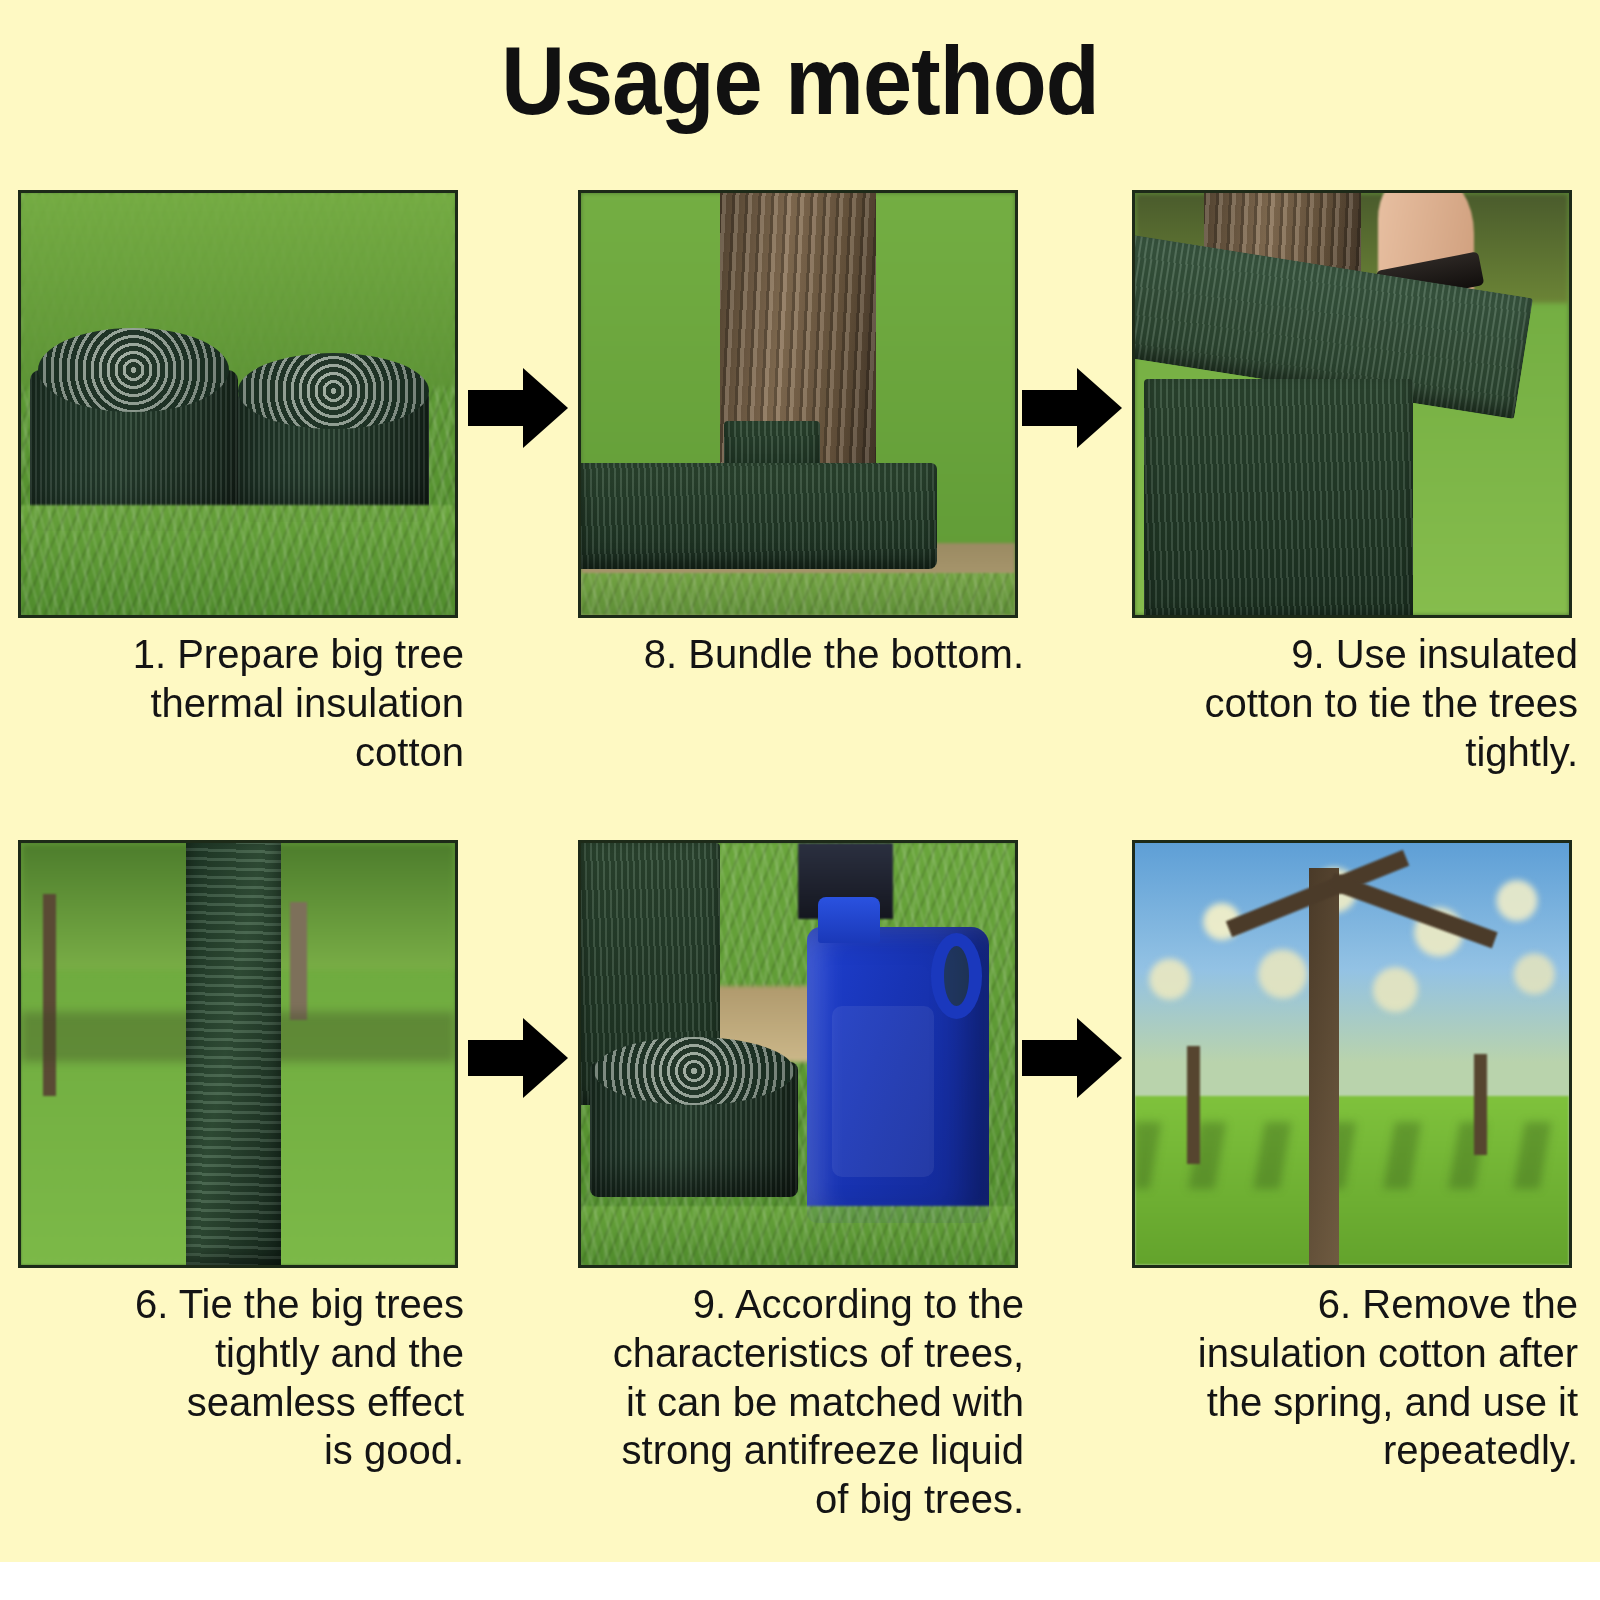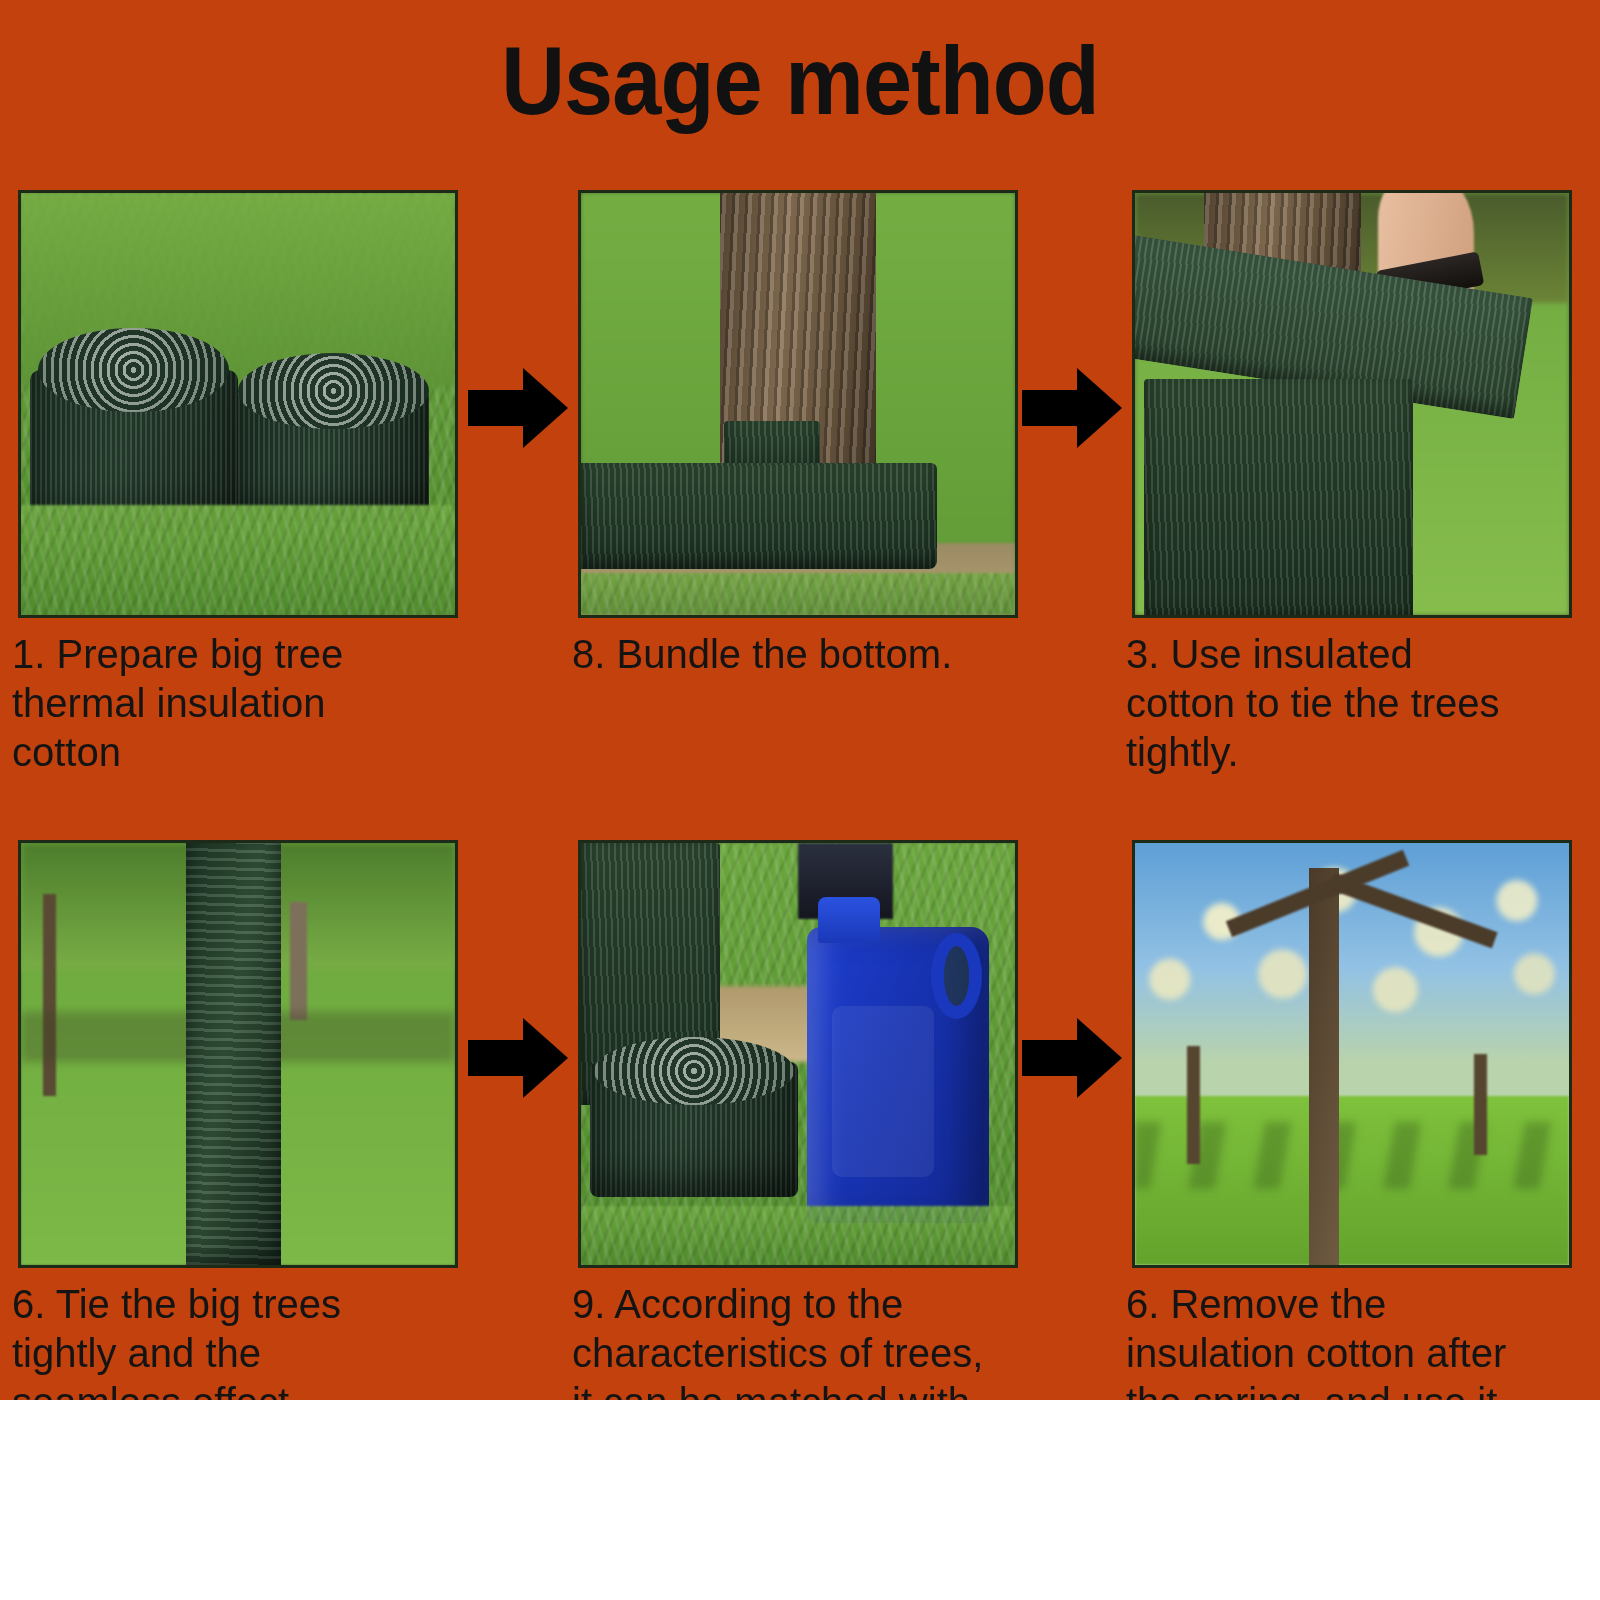--- a/index.html
+++ b/index.html
@@ -5,22 +5,22 @@
 <style>
   * { box-sizing: border-box; }
   html, body {
     margin: 0; padding: 0;
     width: 1600px; height: 1600px;
     background: #ffffff;
     font-family: "Liberation Sans", sans-serif;
   }
   #page {
     position: relative;
-    width: 1600px; height: 1400px;
-    background: #c2410c;
+    width: 1600px; height: 1562px;
+    background: #fef9c3;
     overflow: hidden;
   }
 
   
   #title {
     position: absolute;
     top: 26px; left: 0; width: 1600px;
     text-align: center;
     font-size: 96px;
     font-weight: 700;
@@ -107,21 +107,21 @@
   #arrow-2 { left: 1022px; top: 362px; }
   #arrow-3 { left: 468px; top: 1012px; }
   #arrow-4 { left: 1022px; top: 1012px; }
   .arrow svg { display: block; width: 100%; height: 100%; }
 
   
   .caption {
     width: 452px;
     margin-left: -6px;
     margin-top: 12px;
-    text-align: left;
+    text-align: right;
     font-size: 40px;
     line-height: 1.22;
     color: #141414;
     font-family: "Liberation Sans", sans-serif;
     white-space: pre-line;
   }
 </style>
 </head>
 <body>
 
@@ -172,21 +172,21 @@
           <div class="trunk" style="left:16%;top:-4%;width:36%;height:34%;"></div>
 
           <div style="position:absolute;left:56%;top:-4%;width:22%;height:34%;background:linear-gradient(100deg,#e8c0a2,#cf9e7c);border-radius:30% 40% 20% 24%;filter:blur(.8px);"></div>
           <div style="position:absolute;left:56%;top:16%;width:24%;height:8%;background:linear-gradient(#2b2623,#120f0d);border-radius:5px;transform:rotate(-11deg);"></div>
 
           <div class="wrap-band" style="left:-6%;top:17%;width:96%;height:29%;transform:rotate(9deg);border-radius:3px;background:repeating-linear-gradient(88deg,rgba(255,255,255,.12) 0 2px,rgba(0,0,0,.12) 2px 6px),linear-gradient(#3c5c44,#2b452f);"></div>
 
           <div class="wrap-band" style="left:2%;top:44%;width:62%;height:58%;border-radius:4px;"></div>
         </div>
       </div>
-      <div class="caption">3. Use insulated
+      <div class="caption">9. Use insulated
 cotton to tie the trees
 tightly.</div>
     </div>
   </div>
 
   <div class="row" id="row-2">
 
     <div class="step col-1">
       <div class="photo">
         <div class="photo-inner">

